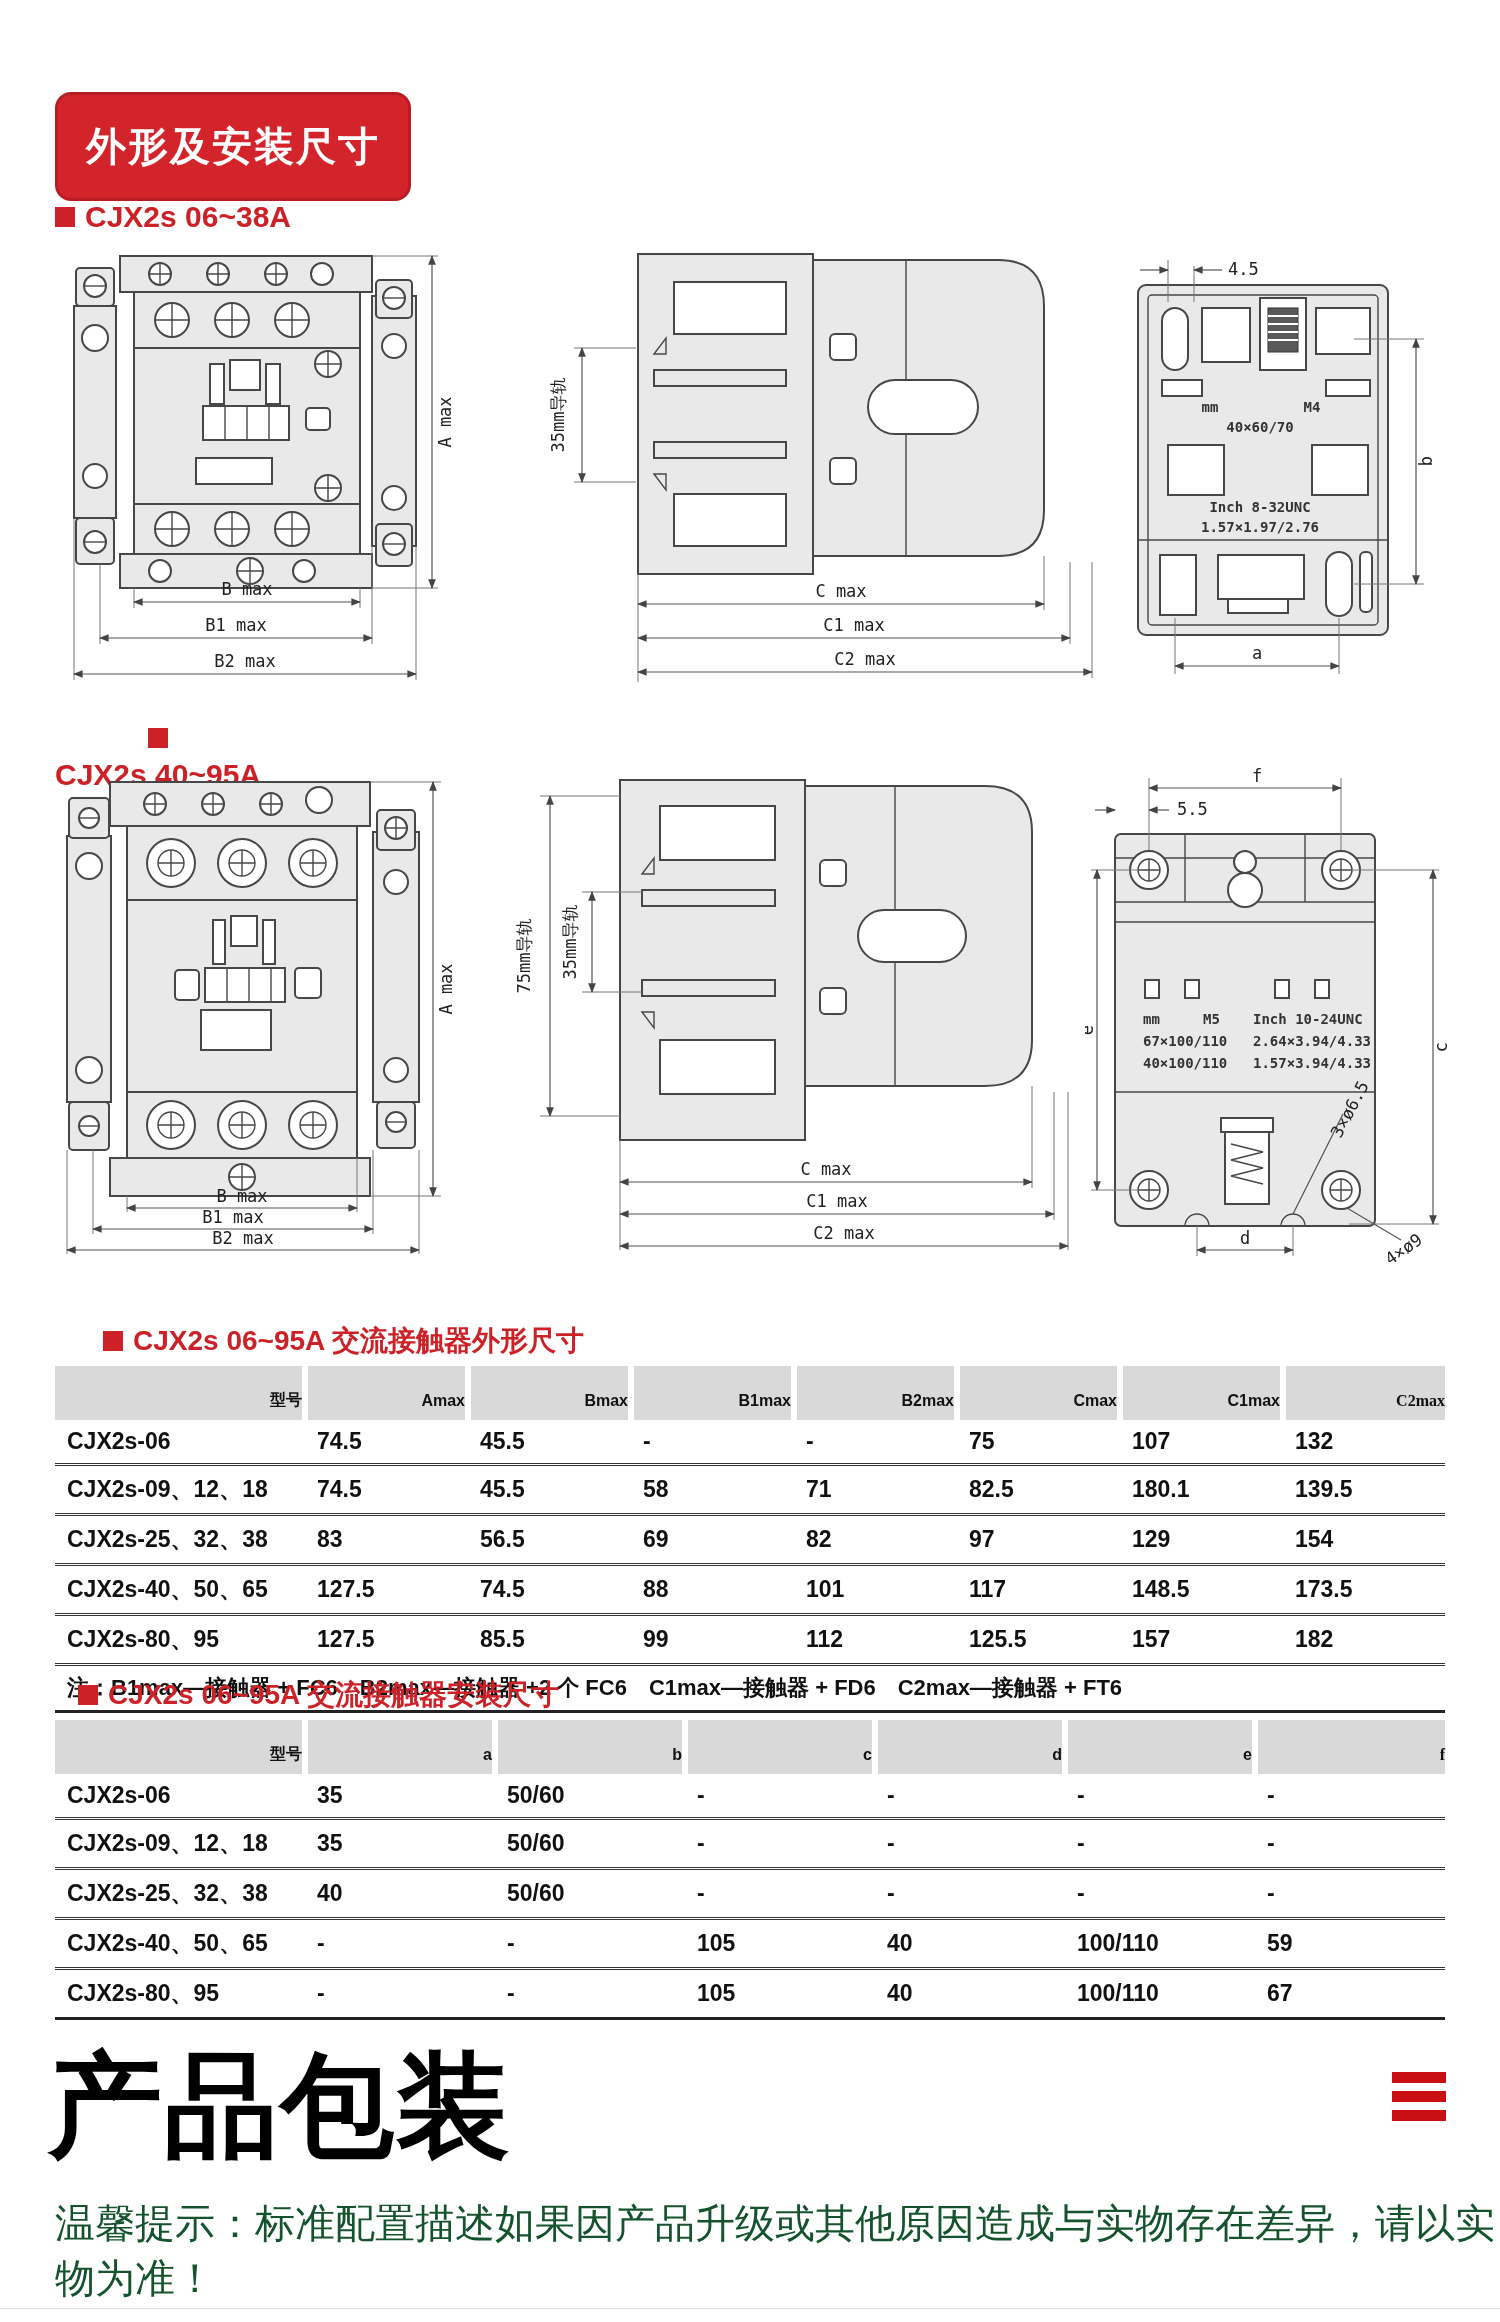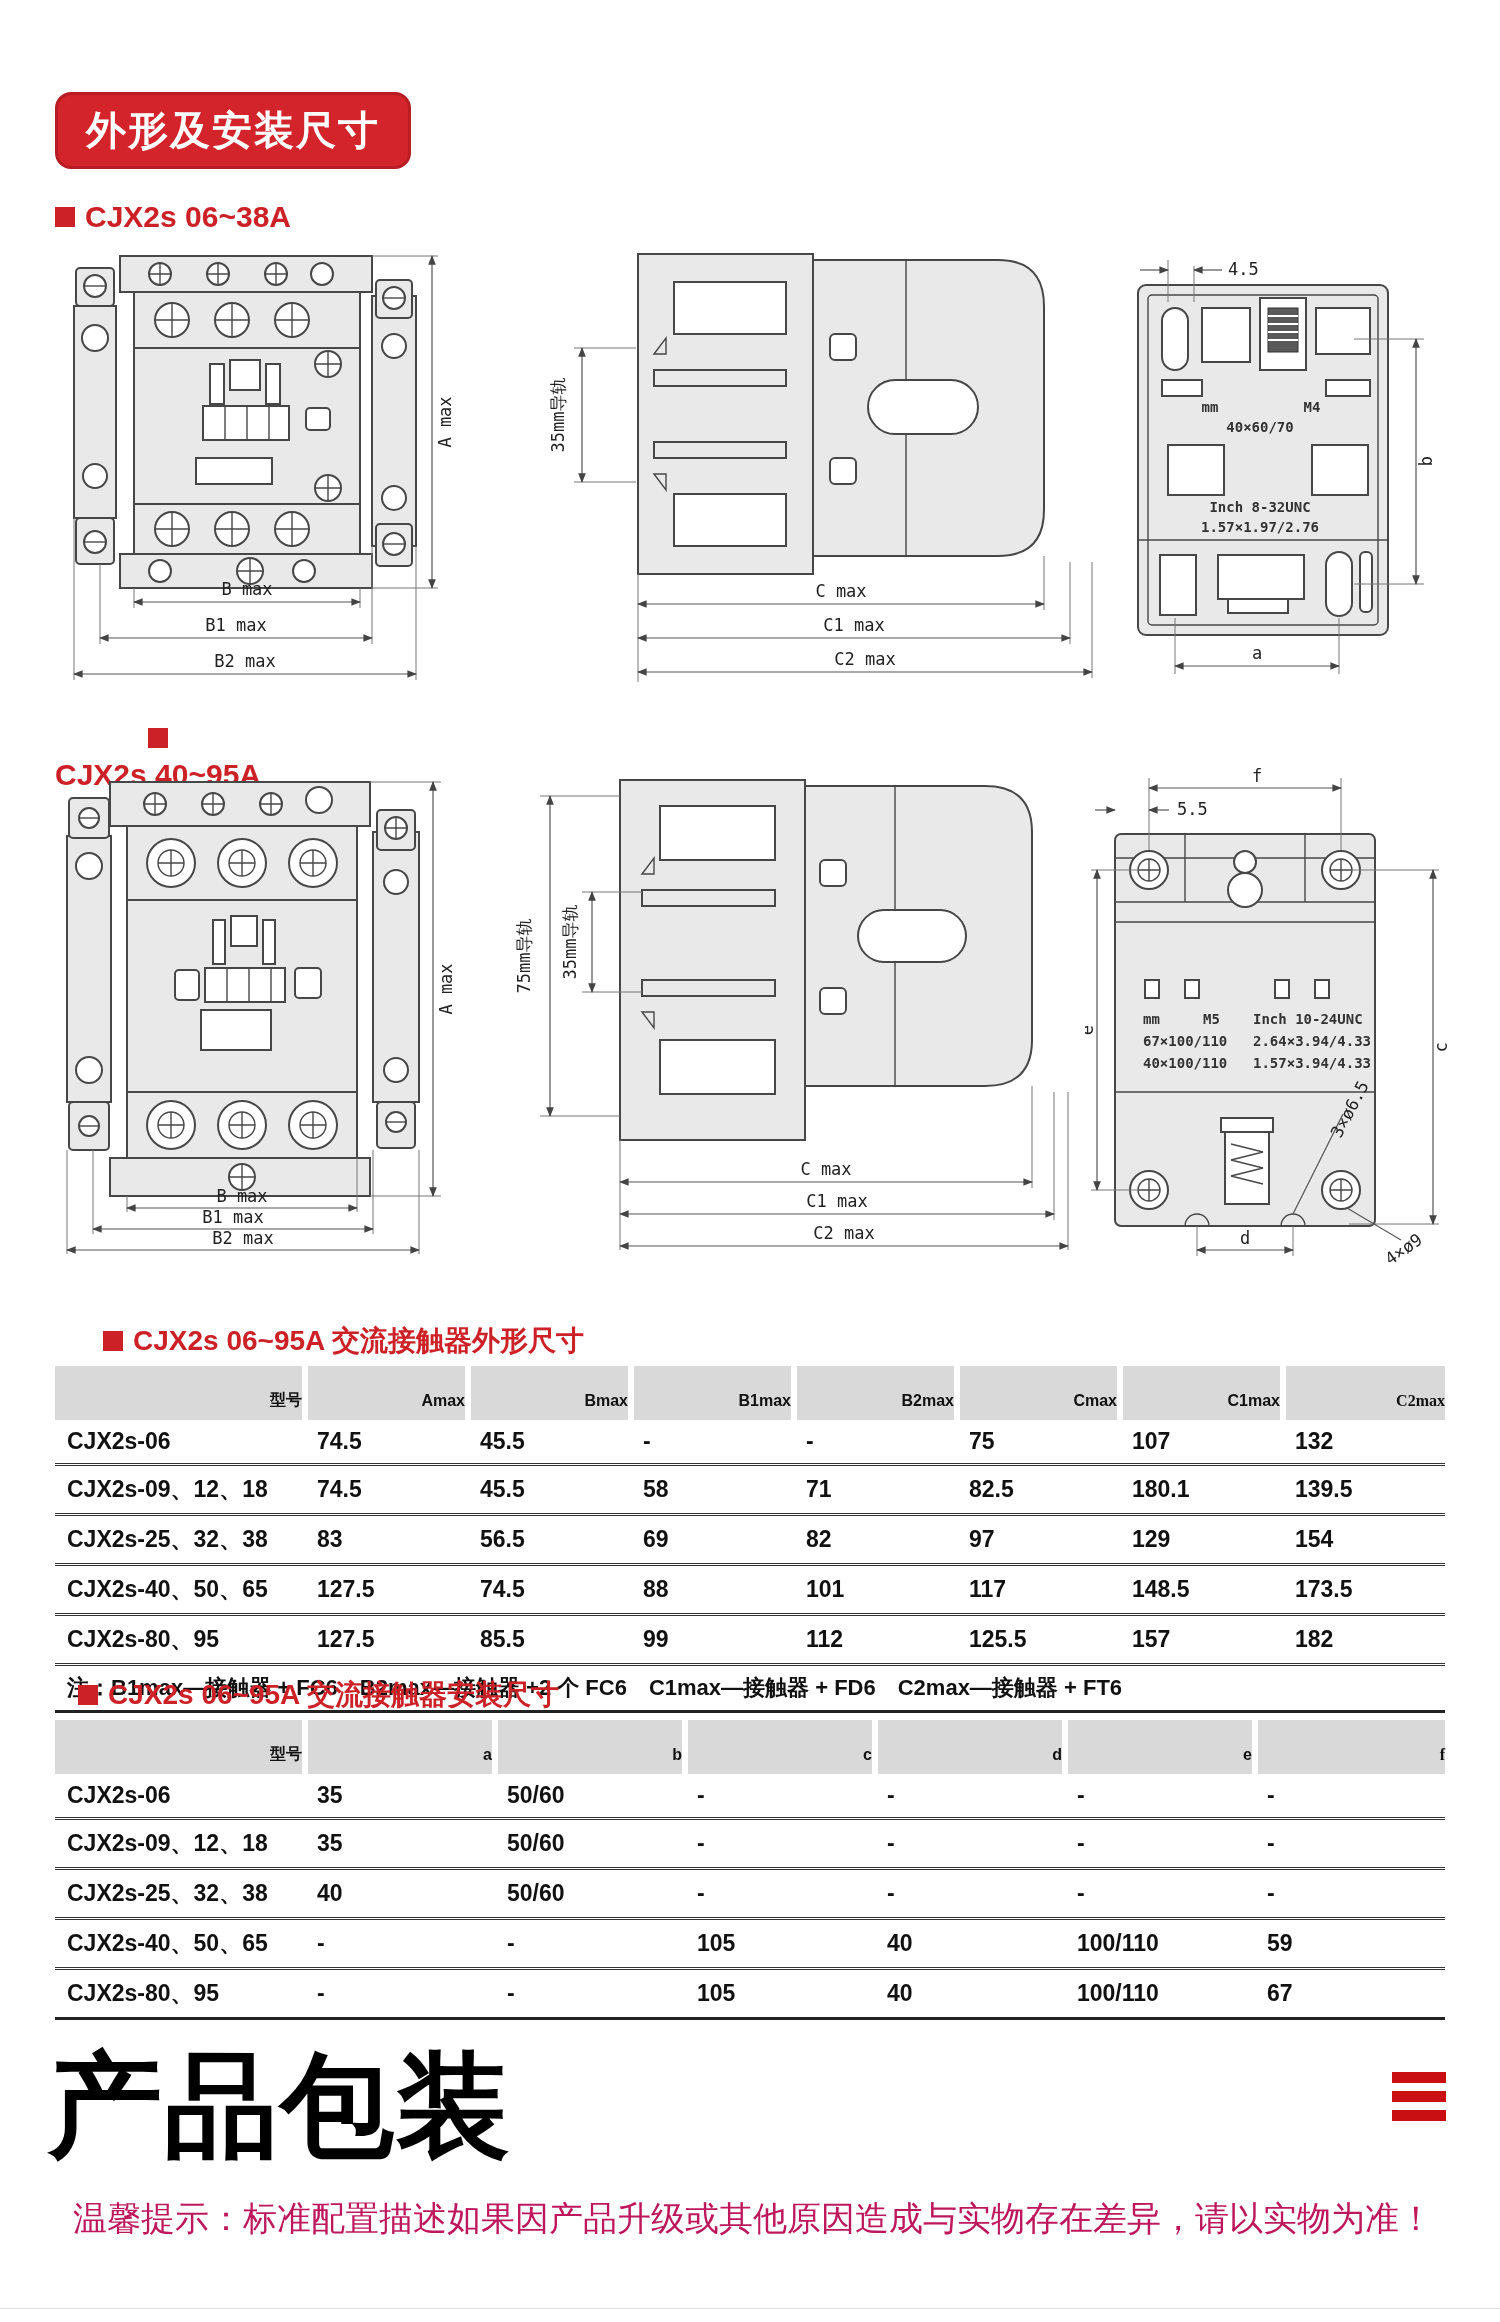--- a/index.html
+++ b/index.html
@@ -2,21 +2,21 @@
 <html><head>
 <meta charset="utf-8">
 <style>
   html,body{margin:0;padding:0;background:#fff;}
   .page{position:relative;width:1500px;height:2322px;background:#fff;overflow:hidden;
         font-family:"Liberation Sans",sans-serif;color:#111;}
   .abs{position:absolute;}
 
   
   .badge{left:55px;top:92px;background:#d2242a;border:3px solid #b81d23;border-radius:16px;
-         color:#fff;font-size:40px;font-weight:bold;padding:8px 28px;letter-spacing:2px;}
+         color:#fff;font-size:40px;font-weight:bold;padding:24px 28px;letter-spacing:2px;}
 
   
   .sec-h{display:flex;align-items:center;gap:10px;color:#cb2127;font-weight:bold;font-size:30px;}
   .sec-h .sq{width:20px;height:20px;background:#cb2127;flex:0 0 auto;}
   .sec-h.small{font-size:28px;}
 
   
   .bodyf{fill:#e9e9e9;stroke:#474747;stroke-width:2;}
   .bodyw{fill:#ffffff;stroke:#474747;stroke-width:2;}
   .thin{stroke:#474747;stroke-width:1.4;fill:none;}
@@ -32,21 +32,21 @@
   table.spec th:last-child{border-right:none;font-family:Liberation Serif, serif;}
   table.spec td{font-size:23px;font-weight:bold;color:#111;padding:8px 0 8px 12px;
                 border-bottom:3px double #333;}
   table.spec tr.last td{border-bottom:3px solid #222;}
   table.spec td.note{font-size:22px;border-bottom:3px solid #222;padding:7px 0 7px 12px;}
 
   
   .pack-title{left:48px;top:2030px;font-size:114px;font-weight:bold;color:#000;letter-spacing:2px;}
   .hamburger{left:1392px;top:2072px;width:56px;cursor:pointer;}
   .hamburger .bar{width:54px;height:11px;background:#c90f12;margin-bottom:8px;}
-  .footer-note{left:73px;top:2196px;font-size:34px;color:#be185d;}
+  .footer-note{left:55px;top:2196px;font-size:40px;color:#14532d;}
   .bottom-line{left:0;top:2308px;width:1500px;height:1px;background:#ddd;}
 </style>
 </head>
 <body>
 
 <div class="page">
 
   <div class="abs badge">
     <span>外形及安装尺寸</span>
   </div>

